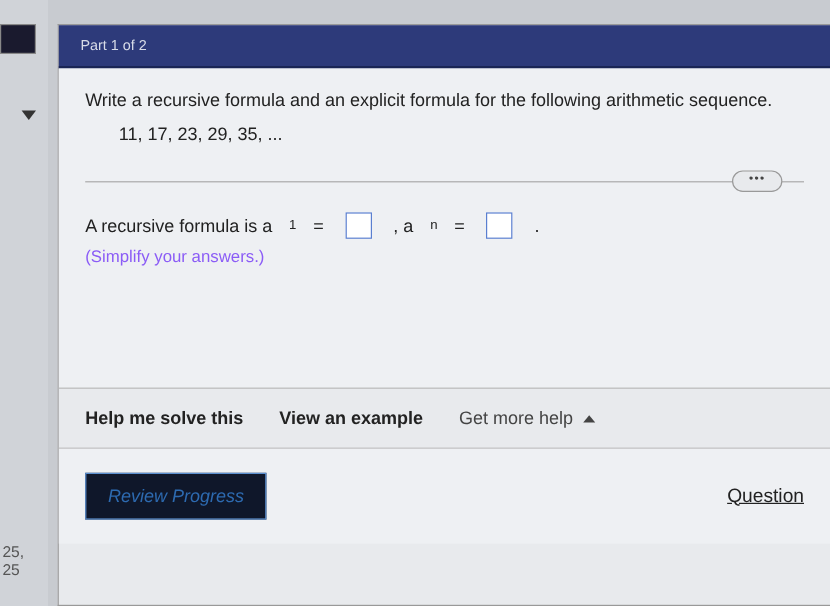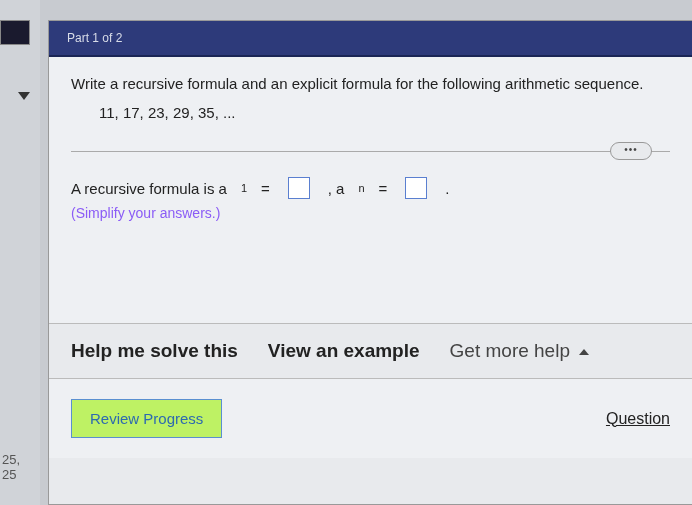--- a/index.html
+++ b/index.html
@@ -136,21 +136,21 @@
     }
     .help-row {
       padding: 16px 22px;
       border-top: 1px solid #bbb;
       border-bottom: 1px solid #bbb;
       background: #e8eaed;
       display: flex;
       gap: 30px;
     }
     .help-link {
-      font-size: 19px;
+      font-size: 15px;
       font-weight: bold;
       color: #222;
       cursor: pointer;
     }
     .help-link.light {
       font-weight: normal;
       color: #444;
     }
     .caret-up {
       display: inline-block;
@@ -164,26 +164,27 @@
     }
     .footer {
       padding: 20px 22px;
       background: #eef0f3;
       display: flex;
       justify-content: space-between;
       align-items: center;
     }
     .review-btn {
       border: 1px solid #5a8fd0;
-      background: #bef264;
+      background: #0f172a;
       color: #2d6ab0;
       padding: 10px 18px;
       font-size: 15px;
       font-weight: 500;
       cursor: pointer;
+      font-style: italic;
     }
     .question-label {
       font-size: 16px;
       color: #222;
       text-decoration: underline;
     }
   </style>
 </head>
 <body>
 

